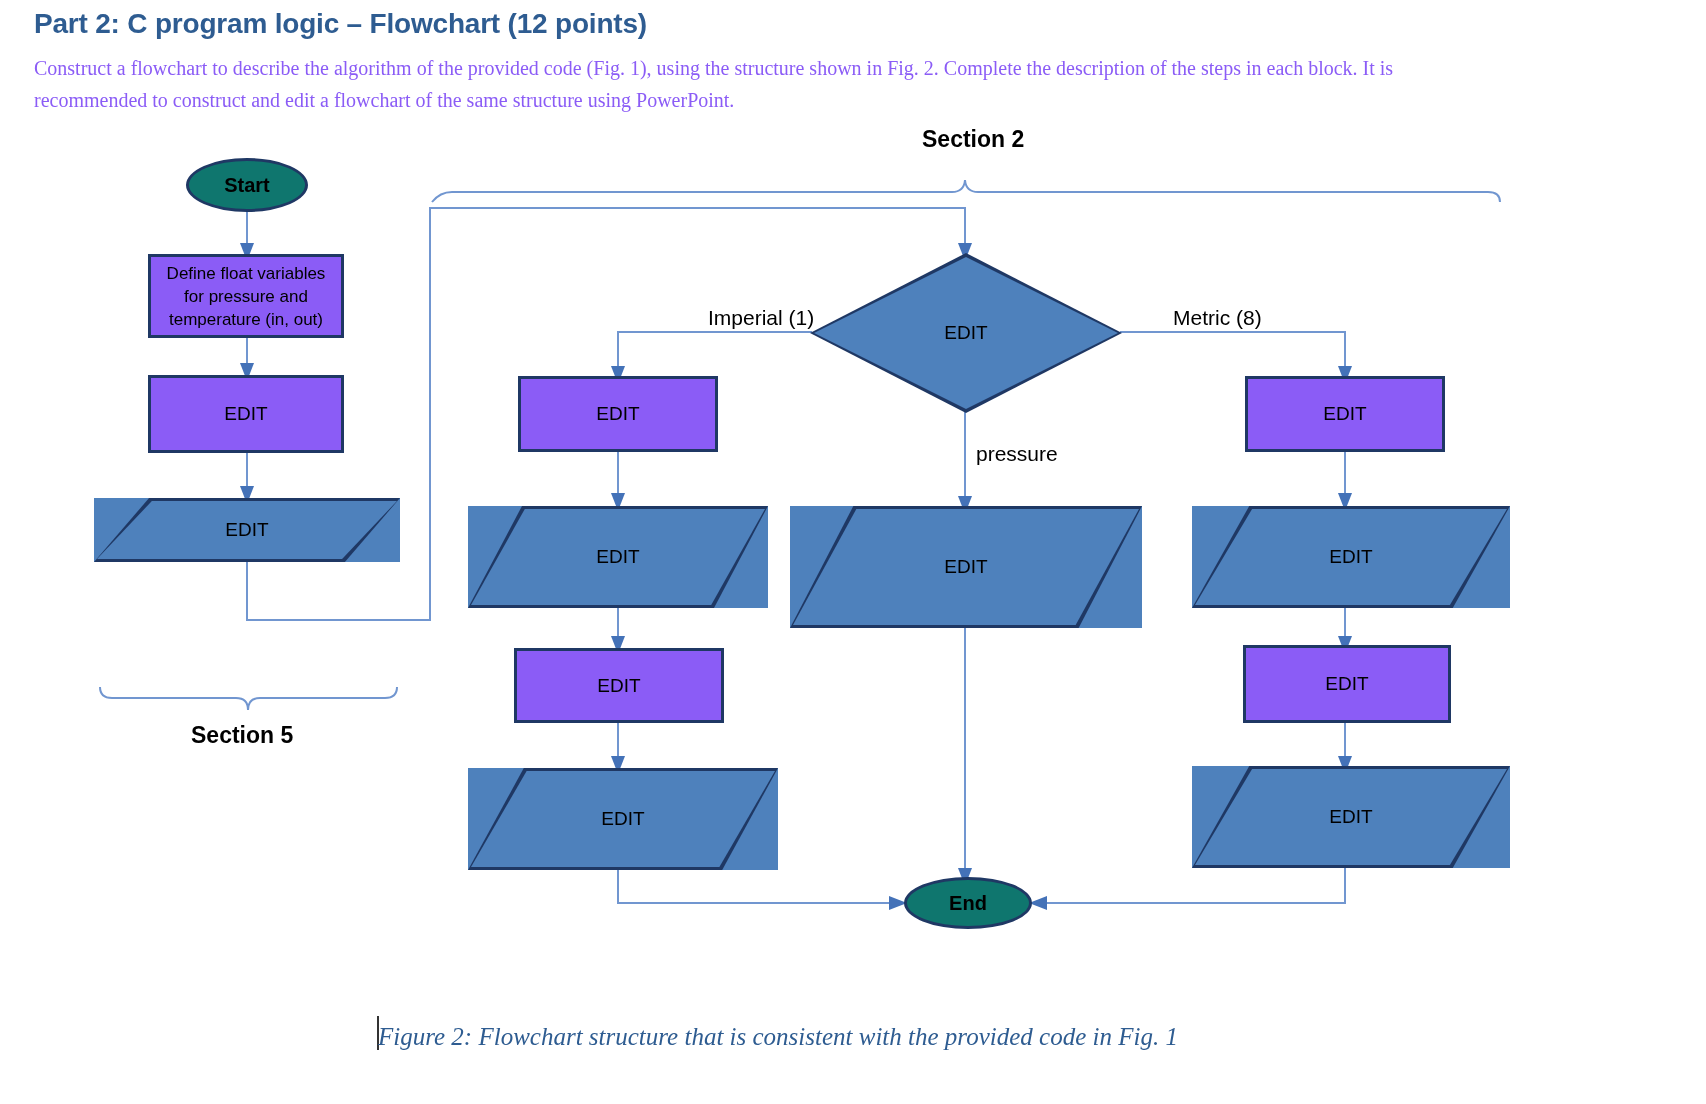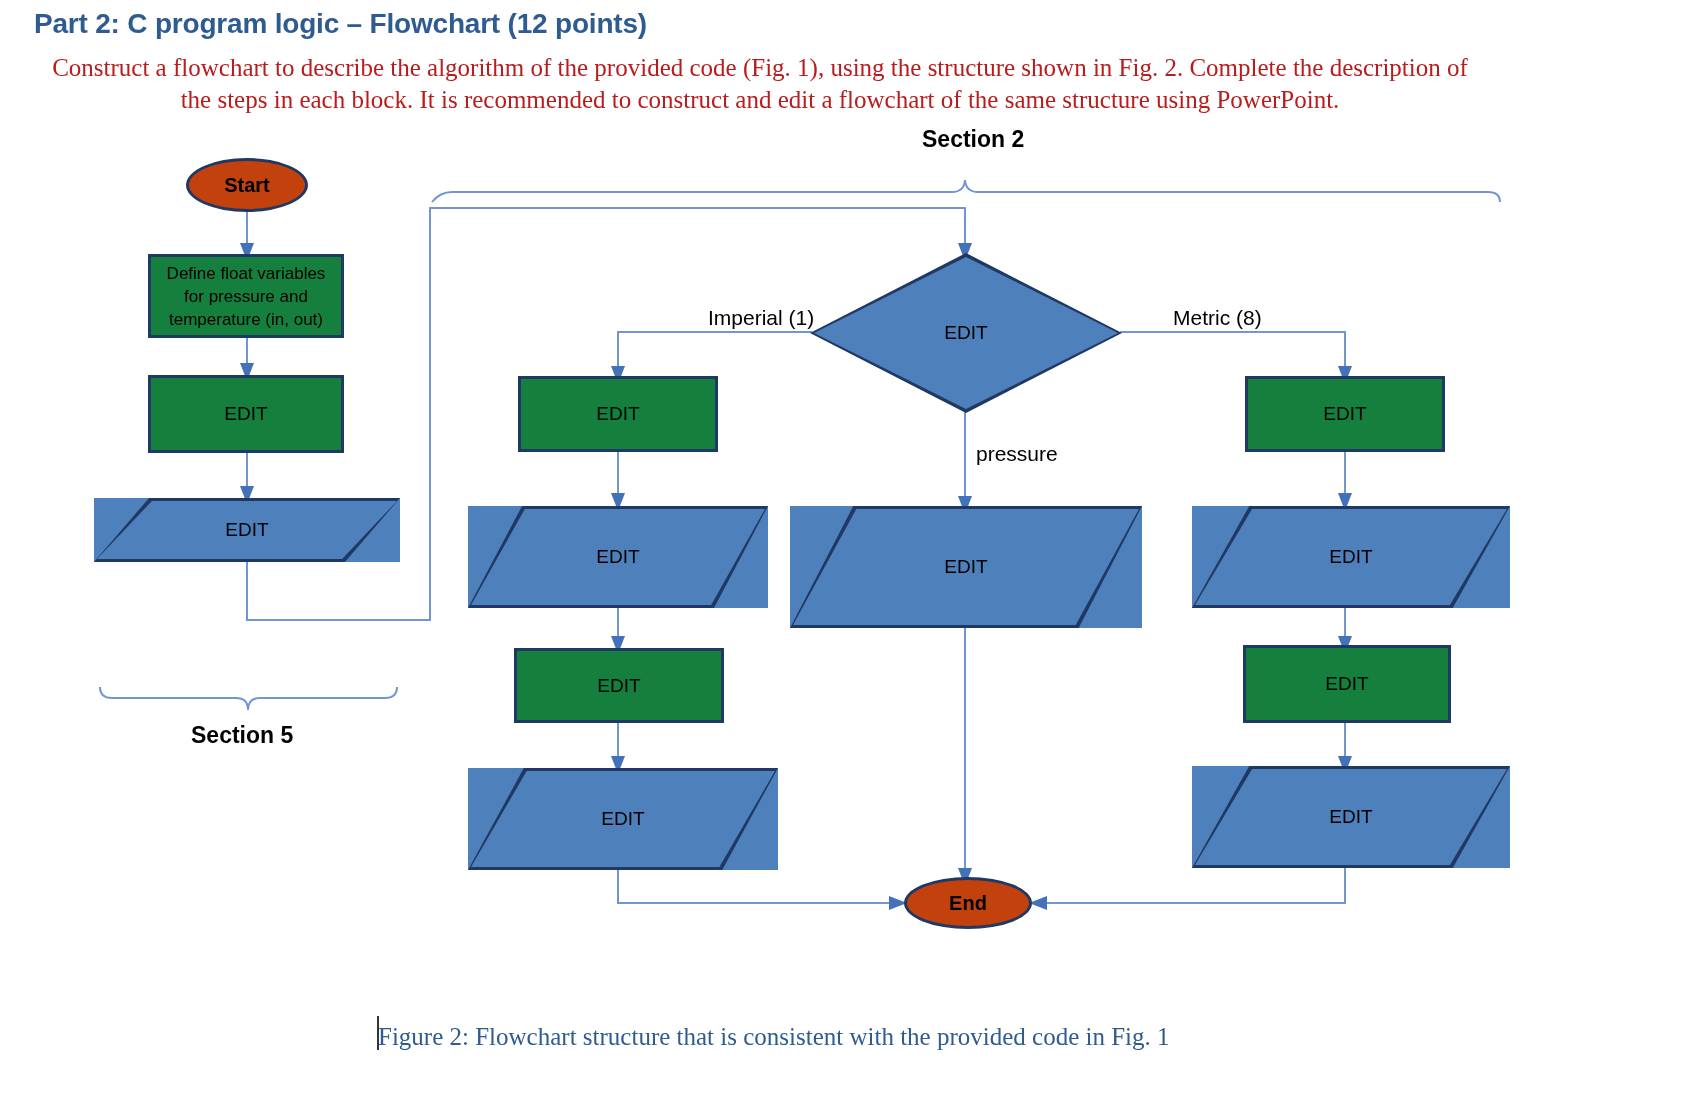--- a/index.html
+++ b/index.html
@@ -8,35 +8,35 @@
 
   
   #heading{
     position:absolute;left:34px;top:8px;width:1640px;
     font-family:"Liberation Sans",sans-serif;
     font-weight:bold;font-size:28px;color:#2E5C91;letter-spacing:-0.2px;
   }
   #para{
     position:absolute;left:34px;top:52px;width:1452px;
     font-family:"Liberation Serif",serif;
-    font-size:25px;line-height:32px;color:#b91c1c;text-align:center;
+    font-size:20px;line-height:32px;color:#8b5cf6;text-align:left;
   }
 
   
   #canvas{position:absolute;left:0;top:120px;width:1706px;height:920px;}
   #wires{position:absolute;left:0;top:0;width:1706px;height:920px;}
 
   
   .node{position:absolute;box-sizing:border-box;
         display:flex;align-items:center;justify-content:center;
         color:#000;text-align:center;}
 
-  .terminal{background:#c2410c;border:3px solid #1F3864;border-radius:50%;
+  .terminal{background:#0f766e;border:3px solid #1F3864;border-radius:50%;
             font-weight:bold;font-size:20px;}
-  .process{background:#15803d;border:3px solid #1F3864;font-size:19px;}
+  .process{background:#8b5cf6;border:3px solid #1F3864;font-size:19px;}
   .process.small{font-size:17px;line-height:23px;}
 
   
   .io{background:#4E81BC;font-size:19px;position:absolute;
       display:flex;align-items:center;justify-content:center;}
   .io .ioinner{position:absolute;inset:0;
       background:#1F3864;
       clip-path:polygon(18% 0%,100% 0%,82% 100%,0% 100%);}
   .io .iofill{position:absolute;left:3px;right:3px;top:3px;bottom:3px;
       background:#4E81BC;
@@ -54,21 +54,21 @@
   .decision .dlabel{position:relative;z-index:3;}
 
   
   .edgelabel{position:absolute;font-size:21px;color:#000;white-space:nowrap;}
   .sectionlabel{position:absolute;font-weight:bold;font-size:23px;color:#000;
                 white-space:nowrap;}
 
   
   #caption{
     position:absolute;left:378px;top:1023px;width:1200px;
-    font-family:"Liberation Serif",serif;
+    font-family:"Liberation Serif",serif;font-style:italic;
     font-size:25px;color:#2E5C91;white-space:nowrap;
   }
   #caption-cursor{position:absolute;left:377px;top:1016px;width:2px;height:34px;
                   background:#333;}
 </style>
 </head>
 <body>
 
 <div id="heading">Part 2: C program logic – Flowchart (12 points)</div>
 <div id="para">Construct a flowchart to describe the algorithm of the provided code (Fig. 1), using the structure shown in Fig. 2. Complete the description of the steps in each block. It is recommended to construct and edit a flowchart of the same structure using PowerPoint.</div>

